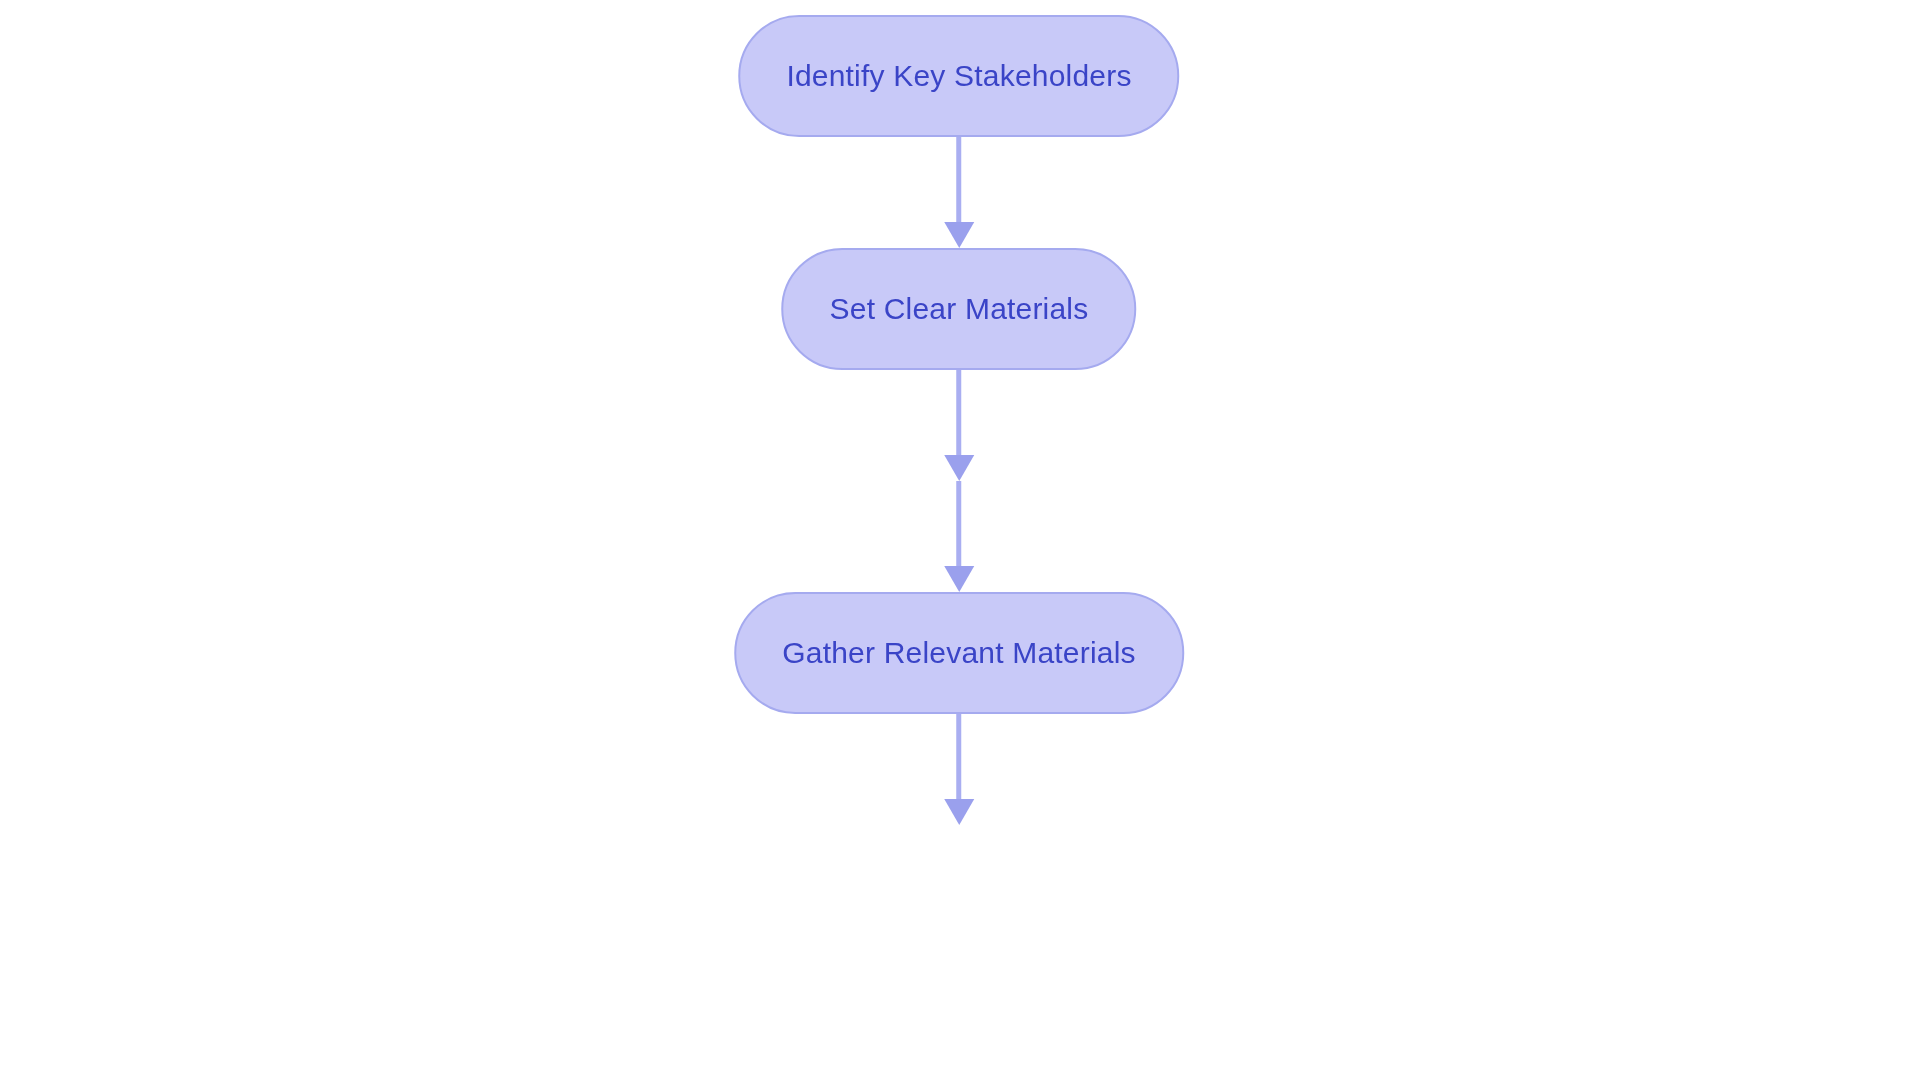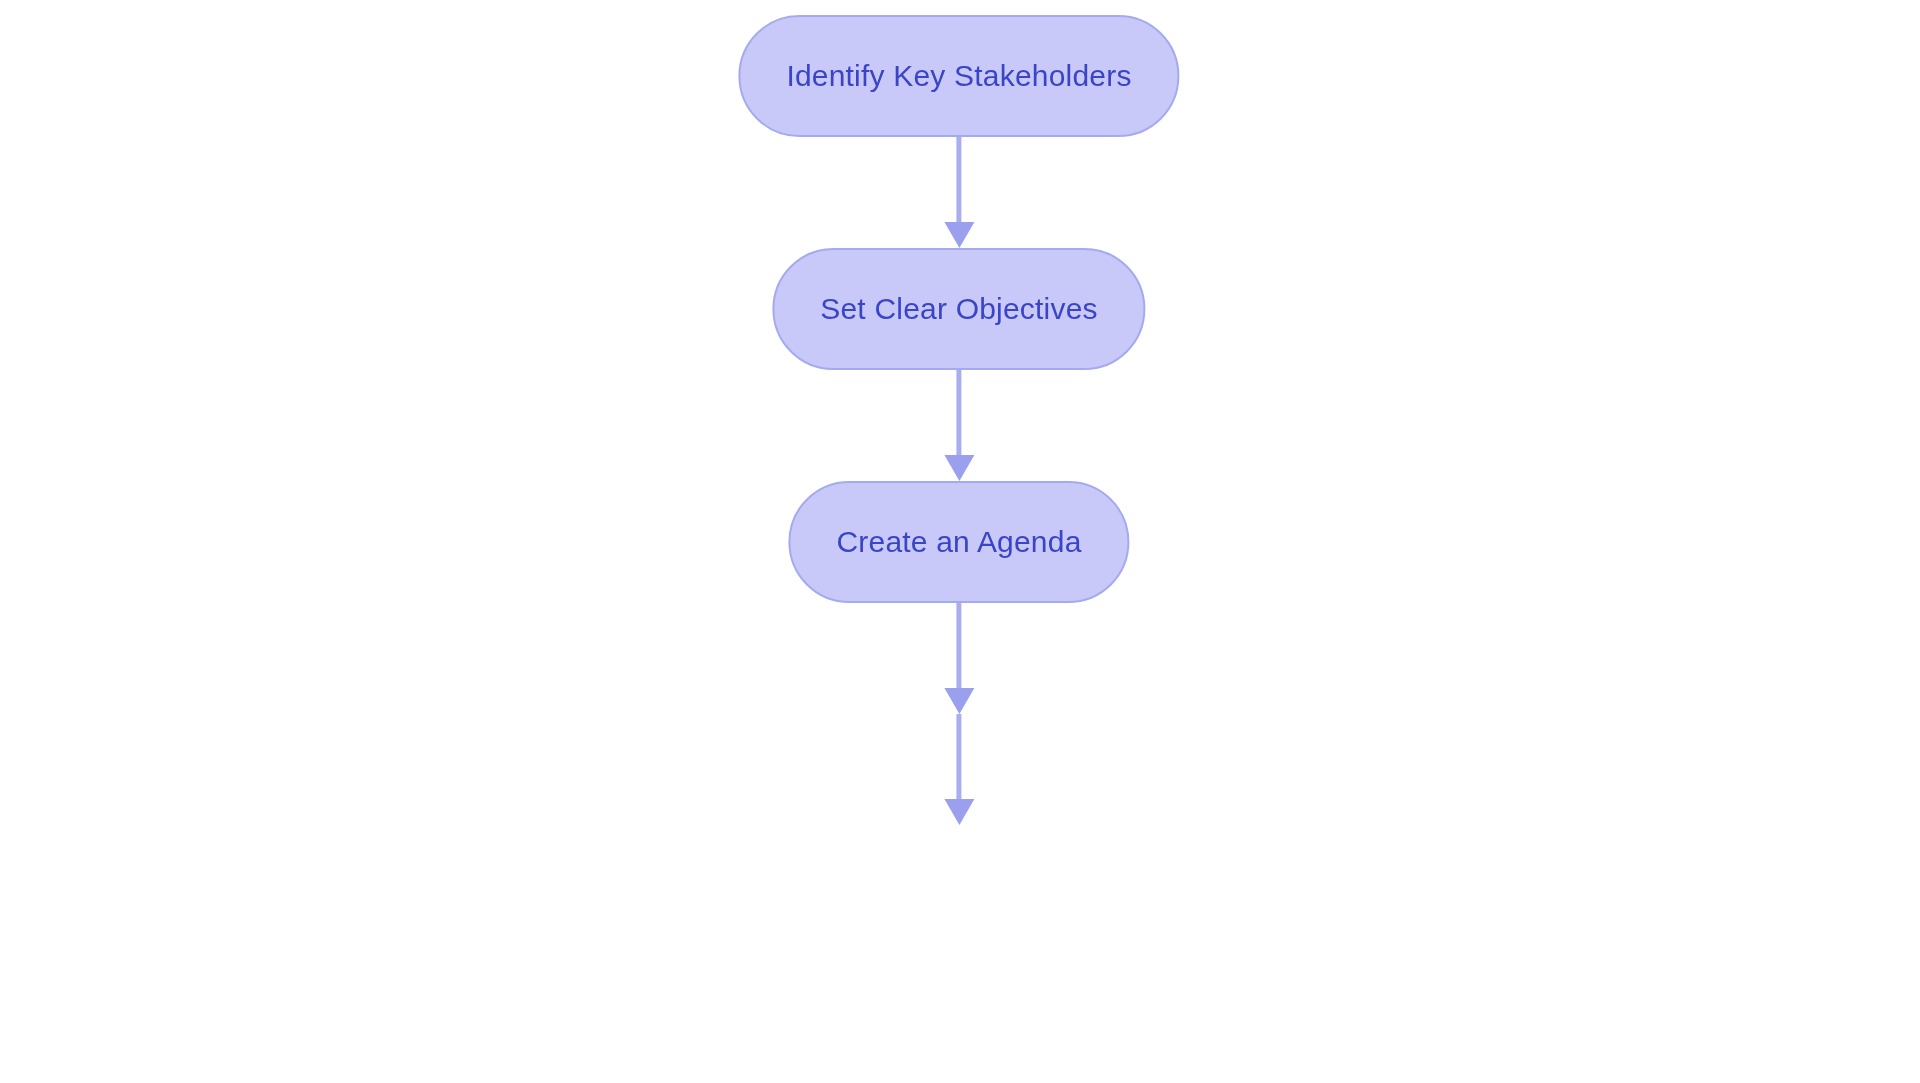--- a/index.html
+++ b/index.html
@@ -69,38 +69,38 @@
     <div class="flow-node">
       <span class="node-label">Identify Key Stakeholders</span>
     </div>
 
     <div class="connector">
       <div class="arrow-line"></div>
       <div class="arrow-head"></div>
     </div>
 
     <div class="flow-node">
-      <span class="node-label">Set Clear Objectives</span>
-    </div>
-
-    <div class="connector">
-      <div class="arrow-line"></div>
-      <div class="arrow-head"></div>
-    </div>
-
-    <div class="flow-node">
-      <span class="node-label">Create an Agenda</span>
+      <span class="node-label">Set Clear Materials</span>
     </div>
 
     <div class="connector">
       <div class="arrow-line"></div>
       <div class="arrow-head"></div>
     </div>
 
 
     <div class="connector">
       <div class="arrow-line"></div>
       <div class="arrow-head"></div>
     </div>
 
+    <div class="flow-node">
+      <span class="node-label">Gather Relevant Materials</span>
+    </div>
+
+    <div class="connector">
+      <div class="arrow-line"></div>
+      <div class="arrow-head"></div>
+    </div>
+
 
   </div>
 </div>
 
 </body></html>

